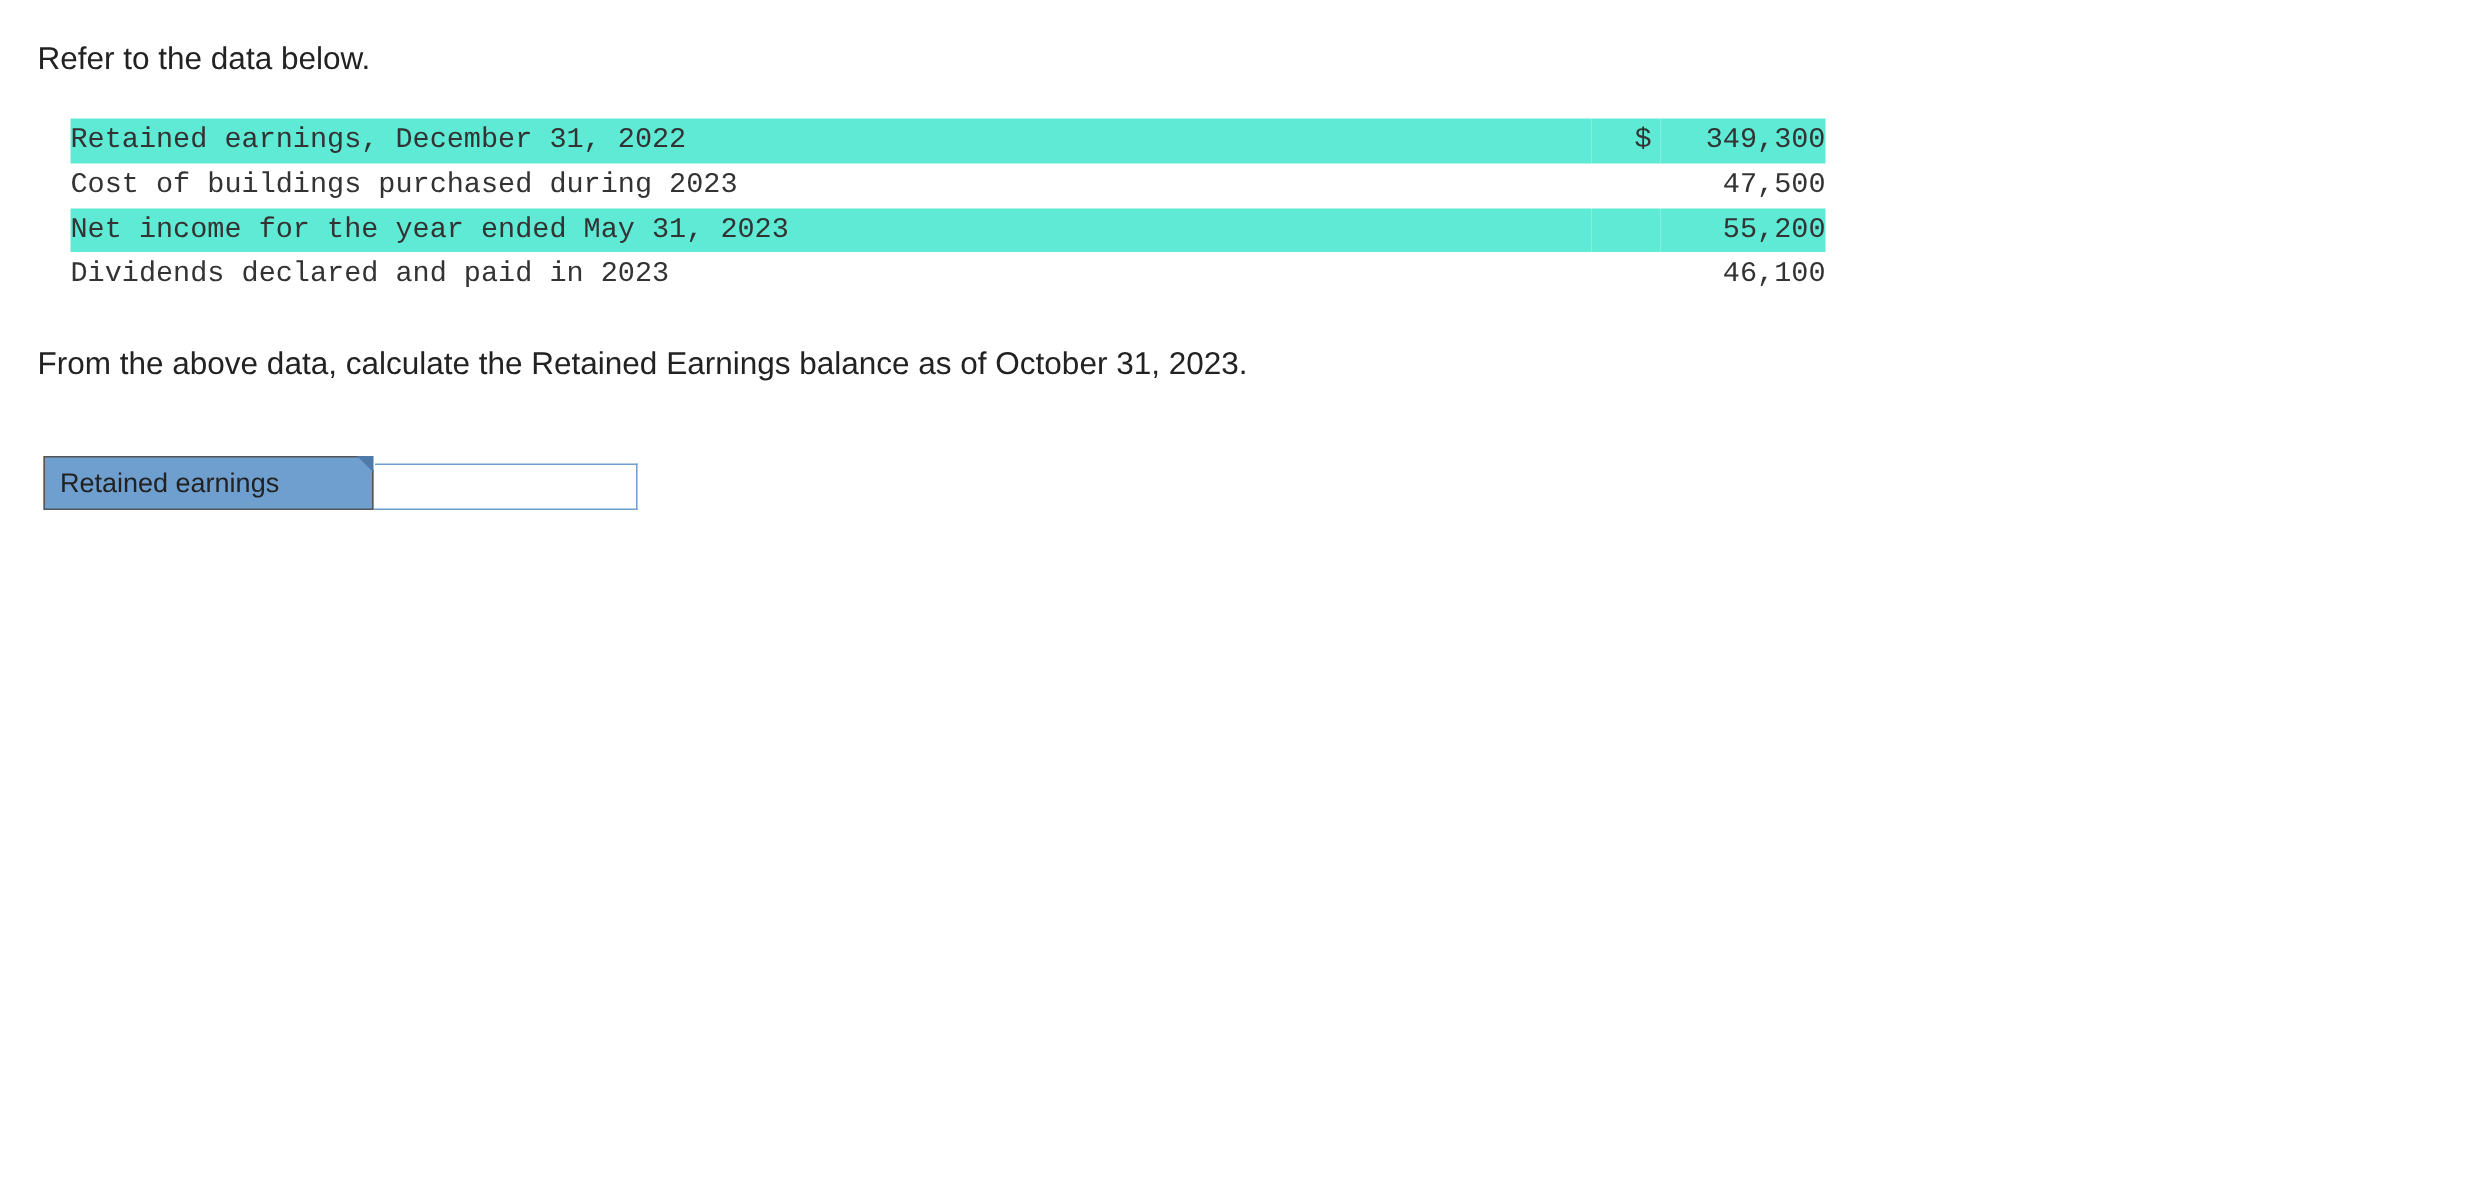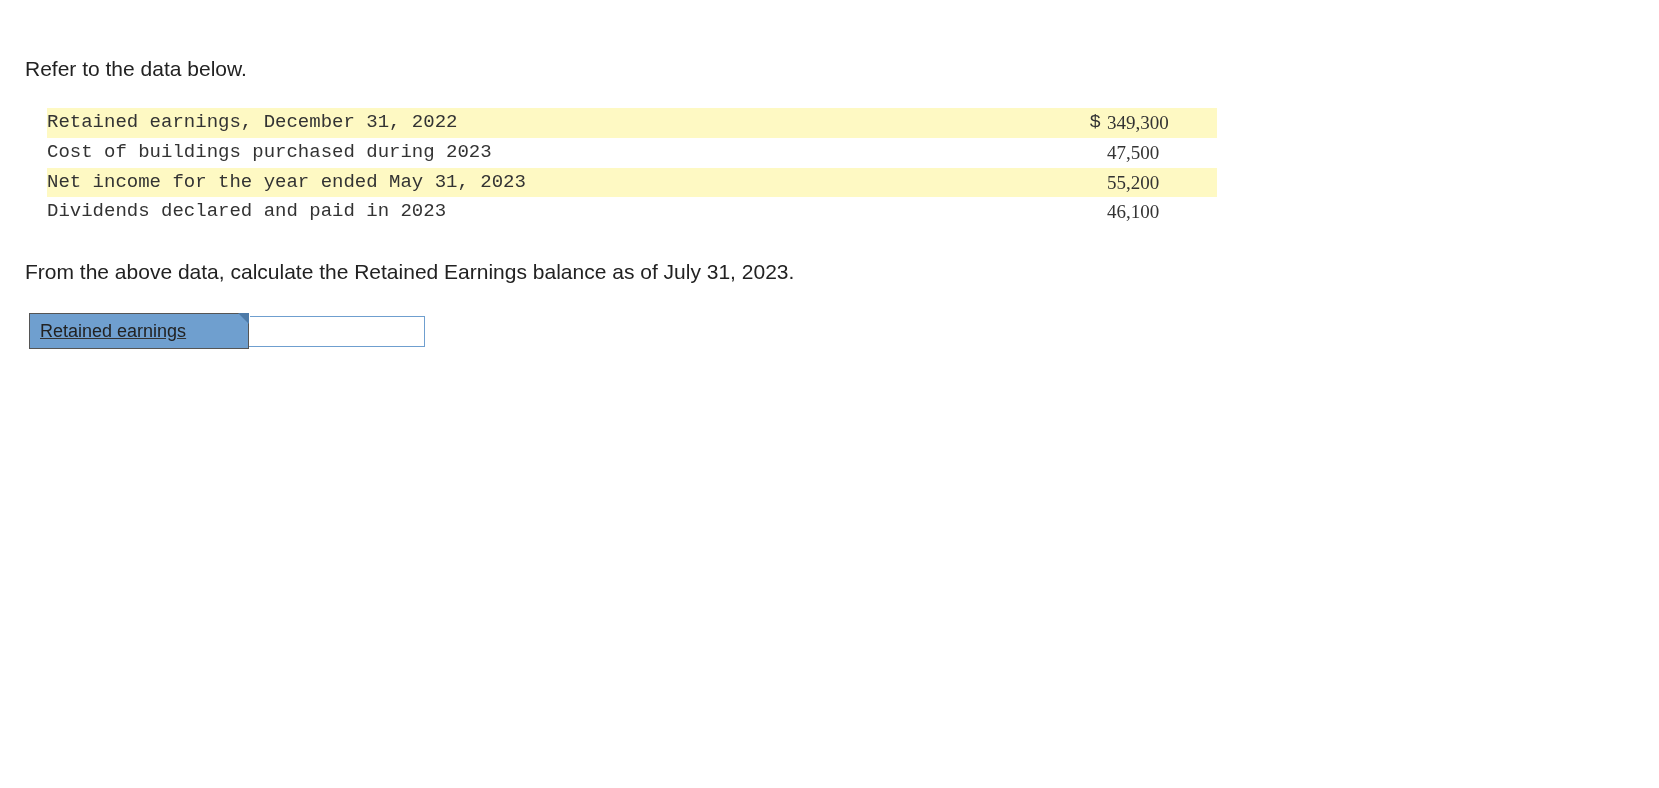--- a/index.html
+++ b/index.html
@@ -9,21 +9,20 @@
     color: #333;
     background: #fff;
     font-size: 19px;
     line-height: 1.45;
   }
   .intro {
     font-family: "Segoe UI", "Helvetica Neue", Arial, sans-serif;
     font-size: 21px;
     margin-bottom: 24px;
     color: #222;
-    margin-top: 29px;
   }
   .data-table {
     width: 1170px;
     margin-left: 22px;
     font-family: "Menlo", "Consolas", "Courier New", monospace;
     font-size: 19px;
     border-collapse: collapse;
   }
   .data-table td {
     padding: 1px 0;
@@ -33,49 +32,47 @@
     text-align: left;
     white-space: pre;
   }
   .data-table td.currency {
     text-align: right;
     width: 40px;
     padding-right: 6px;
     white-space: pre;
   }
   .data-table td.value {
-    text-align: left;
+    text-align: right;
     width: 110px;
     white-space: pre;
-    font-family: Liberation Serif, serif;
   }
   .data-table tr.shade {
-    background: #fef9c3;
+    background: #5eead4;
   }
   .required-block {
     margin-top: 30px;
     font-family: "Segoe UI", "Helvetica Neue", Arial, sans-serif;
   }
   .required-label {
     font-weight: 700;
     font-size: 20px;
     color: #222;
   }
   .required-text {
     font-size: 21px;
     color: #222;
     margin-top: 2px;
   }
   .answer-row {
-    margin-top: 26px;
+    margin-top: 46px;
     margin-left: 4px;
     display: flex;
-    align-items: center;
+    align-items: flex-end;
     position: relative;
-    text-decoration: underline;
   }
   .answer-label {
     background: #6f9fcf;
     border: 1px solid #555;
     padding: 4px 10px;
     font-family: Arial, sans-serif;
     font-size: 18px;
     color: #222;
     width: 220px;
     box-sizing: border-box;
@@ -139,21 +136,21 @@
     </tr>
     <tr>
       <td class="label">Dividends declared and paid in 2023</td>
       <td class="currency"></td>
       <td class="value">46,100</td>
     </tr>
   </tbody>
 </table>
 
 <div class="required-block">
-  <div class="required-text">From the above data, calculate the Retained Earnings balance as of July 31, 2023.</div>
+  <div class="required-text">From the above data, calculate the Retained Earnings balance as of October 31, 2023.</div>
 </div>
 
 <div class="answer-row">
   <div class="answer-label">
     <span>Retained earnings</span>
     <span class="tri-white"></span>
     <span class="tri"></span>
   </div>
   <input type="text" class="answer-input" value="" style="">
 </div>

